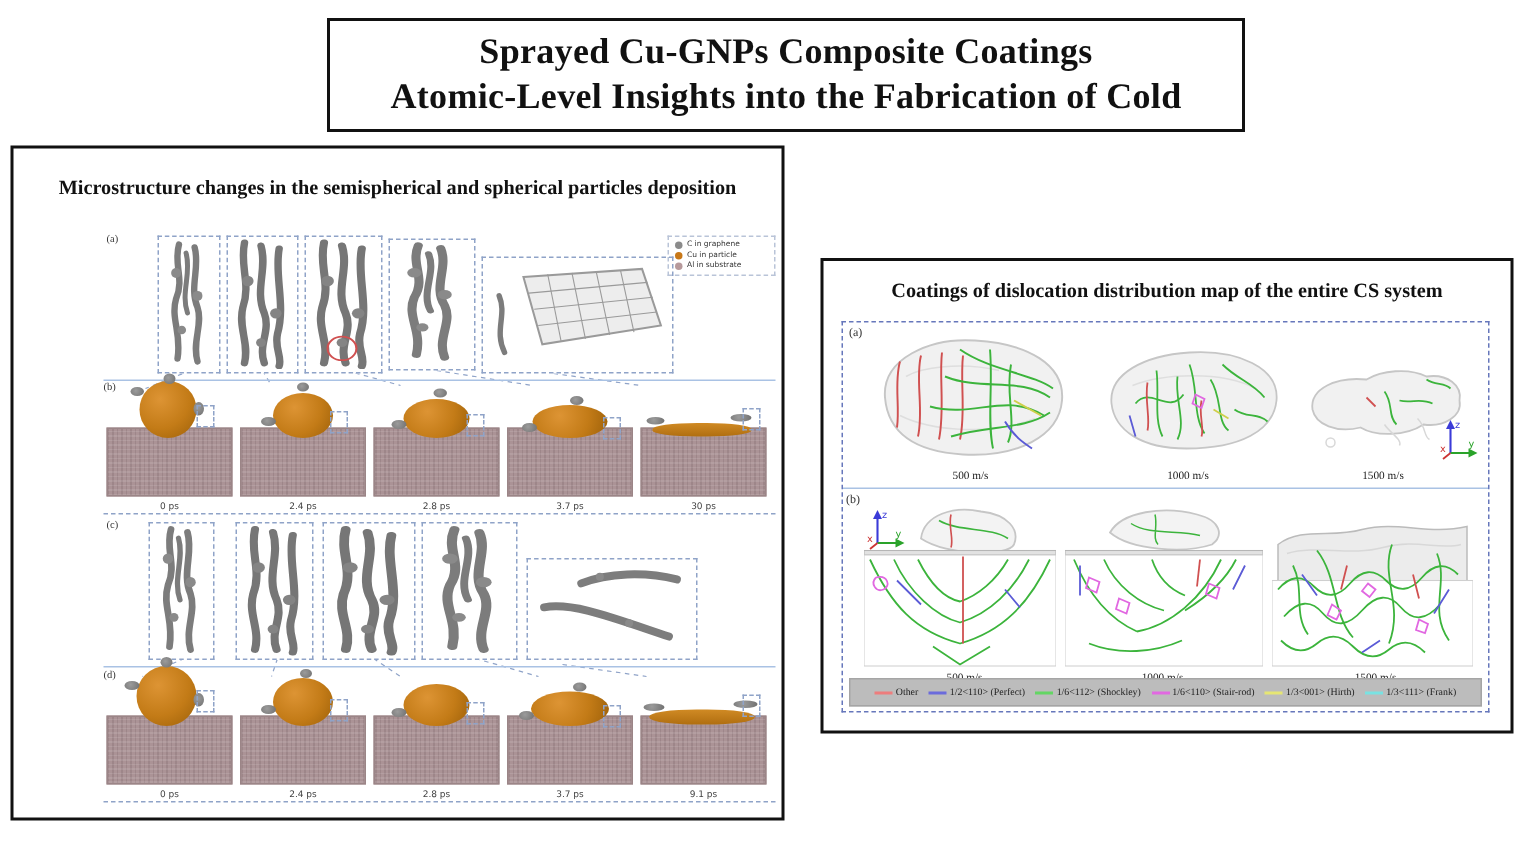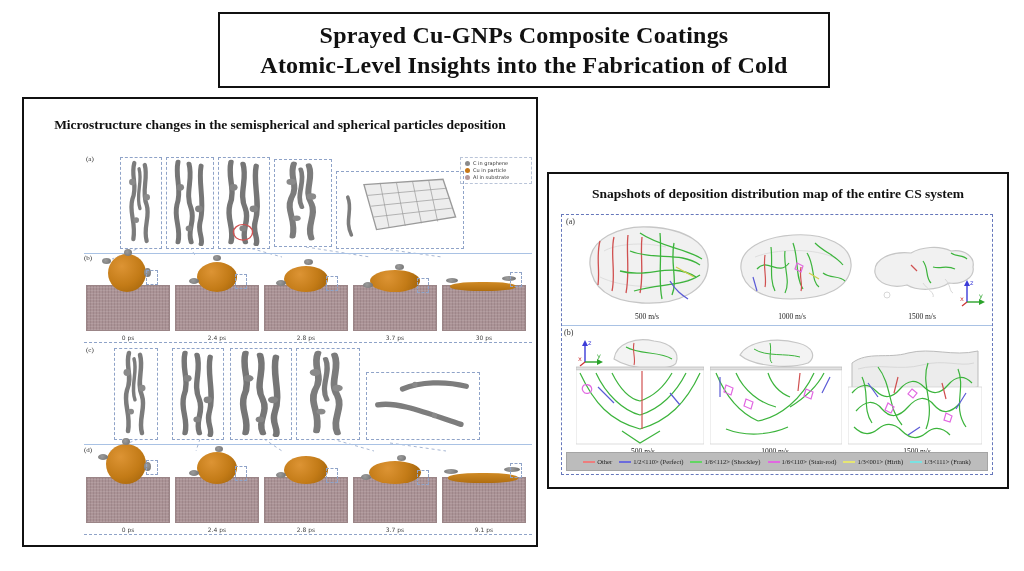--- a/index.html
+++ b/index.html
@@ -7,21 +7,21 @@
        font-family:"Liberation Serif",serif;}
   .abs{position:absolute;}
 
   
   .title-box{left:218px;top:12px;width:608px;height:72px;border:2px solid #111;
     display:flex;flex-direction:column;align-items:center;justify-content:center;background:#fff;}
   .title-line{font-weight:bold;font-size:24px;line-height:30px;color:#111;letter-spacing:.2px;}
 
   
   .panel{border:2px solid #111;background:#fff;}
-  .panel-left{left:22px;top:97px;width:512px;height:446px;}
+  .panel-left{left:7px;top:97px;width:512px;height:446px;}
   .panel-right{left:547px;top:172px;width:458px;height:313px;}
   .panel-title{font-weight:bold;font-size:13.5px;color:#111;text-align:center;width:100%;}
 
   
   .fig{left:60px;top:56px;width:448px;height:382px;}
   .rowlab{font-size:7px;color:#333;}
   .dash-box{border:1px dashed #8fa3c8;position:absolute;background:#fff;}
   .hline{position:absolute;border-top:1px solid #a9c2e4;width:100%;height:0;}
   .hline-dash{position:absolute;border-top:1px dashed #8fa3c8;width:100%;height:0;}
 
@@ -300,21 +300,21 @@
         <div class="callout" style="right:4px;top:15px;"></div>
         <div class="tlab">9.1 ps</div>
       </div>
     </div>
 
     <div class="hline-dash" style="top:379px;"></div>
   </div>
 </div>
 
 <div class="abs panel panel-right">
-  <div class="panel-title abs" style="top:12px;">Snapshots of deposition distribution map of the entire CS system</div>
+  <div class="panel-title abs" style="top:12px;">Coatings of dislocation distribution map of the entire CS system</div>
 
   <div class="abs rp-dash">
 
     
     <span class="rowlab abs" style="left:4px;top:2px;font-size:8px;">(a)</span>
 
     <svg class="abs" style="left:8px;top:6px;" width="150" height="90" viewBox="0 0 150 90">
       <path d="M20 44 C18 18 50 4 80 6 C115 8 140 22 138 46 C136 70 108 84 72 82 C40 80 22 68 20 44 Z" fill="#f1f1f1" stroke="#c6c6c6" stroke-width="1.3"></path>
       <path d="M34 30 C44 24 70 20 96 26 M30 56 C50 66 90 70 120 58" fill="none" stroke="#dedede" stroke-width="1"></path>
       <g fill="none" stroke="#d05050" stroke-width="1.3">

